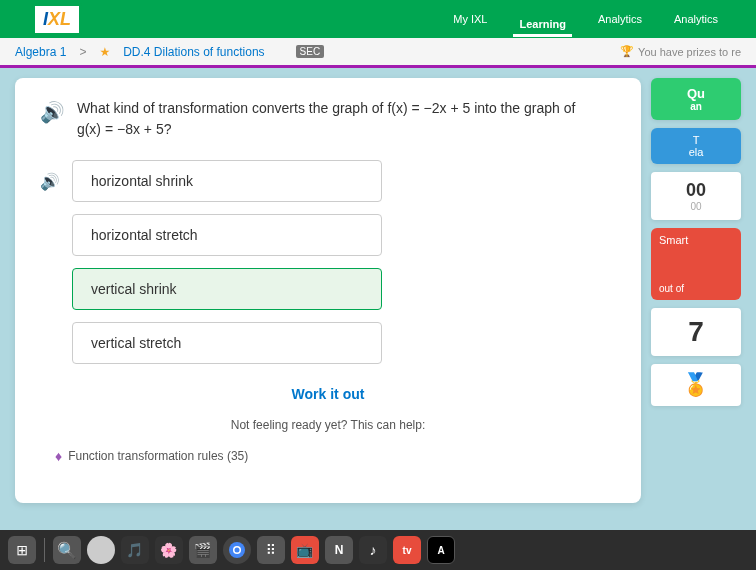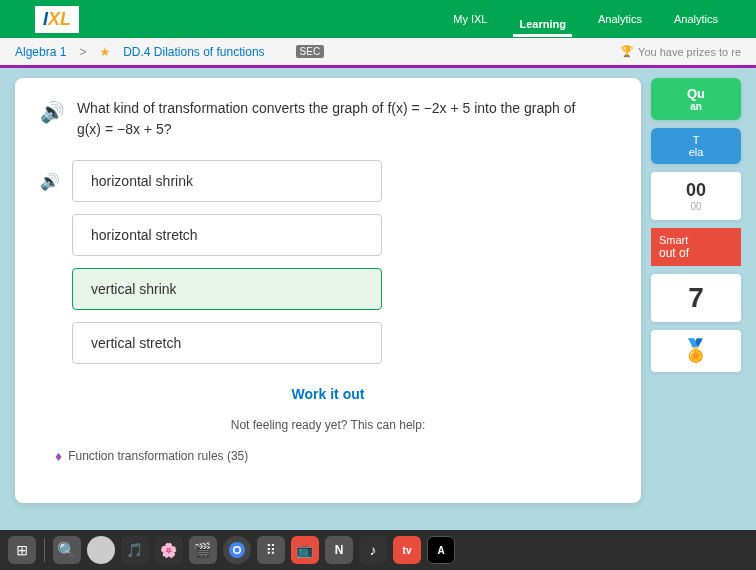--- a/index.html
+++ b/index.html
@@ -182,21 +182,21 @@
       background: #2ecc71;
       color: #fff;
       font-weight: bold;
       font-size: 13px;
       border-radius: 6px;
       padding: 8px;
       text-align: center;
     }
     .time-card { color: #555; }
     .time-nums { font-size: 18px; font-weight: bold; color: #333; }
-    .smart-card { background: #e74c3c; color: #fff; font-size: 11px; border-radius: 0; padding: 6px 8px; }
+    .smart-card { background: #e74c3c; color: #fff; font-size: 11px; border-radius: 6px; padding: 6px 8px; }
     .score-card { font-size: 28px; font-weight: bold; color: #333; }
     .ribbon-icon { color: #f5a623; font-size: 22px; }
     .tab-card {
       background: #3498db;
       color: #fff;
       border-radius: 6px;
       padding: 6px 8px;
       font-size: 11px;
       text-align: center;
     }
@@ -310,21 +310,21 @@
       <div>ela</div>
     </div>
 
     <div class="time-card sidebar-card">
       <div class="time-nums">00</div>
       <div style="font-size:10px; color:#aaa;">00</div>
     </div>
 
     <div class="smart-card">
       <div>Smart</div>
-      <div style="font-size:12px;">out of</div>
+      <div style="font-size:10px;margin-top:37px;">out of</div>
     </div>
 
     <div class="score-card sidebar-card">
       <span>7</span>
     </div>
 
     <div class="sidebar-card">
       <span class="ribbon-icon">🏅</span>
     </div>
 

